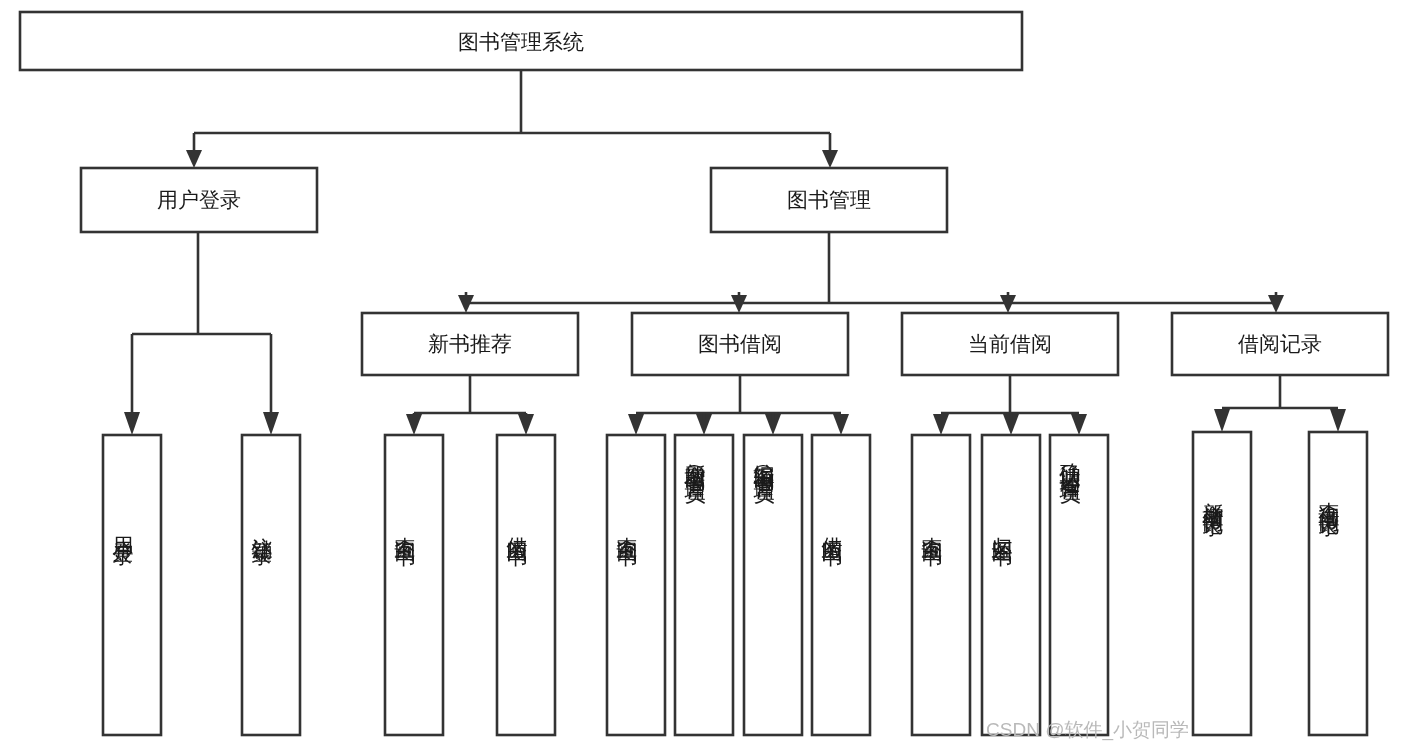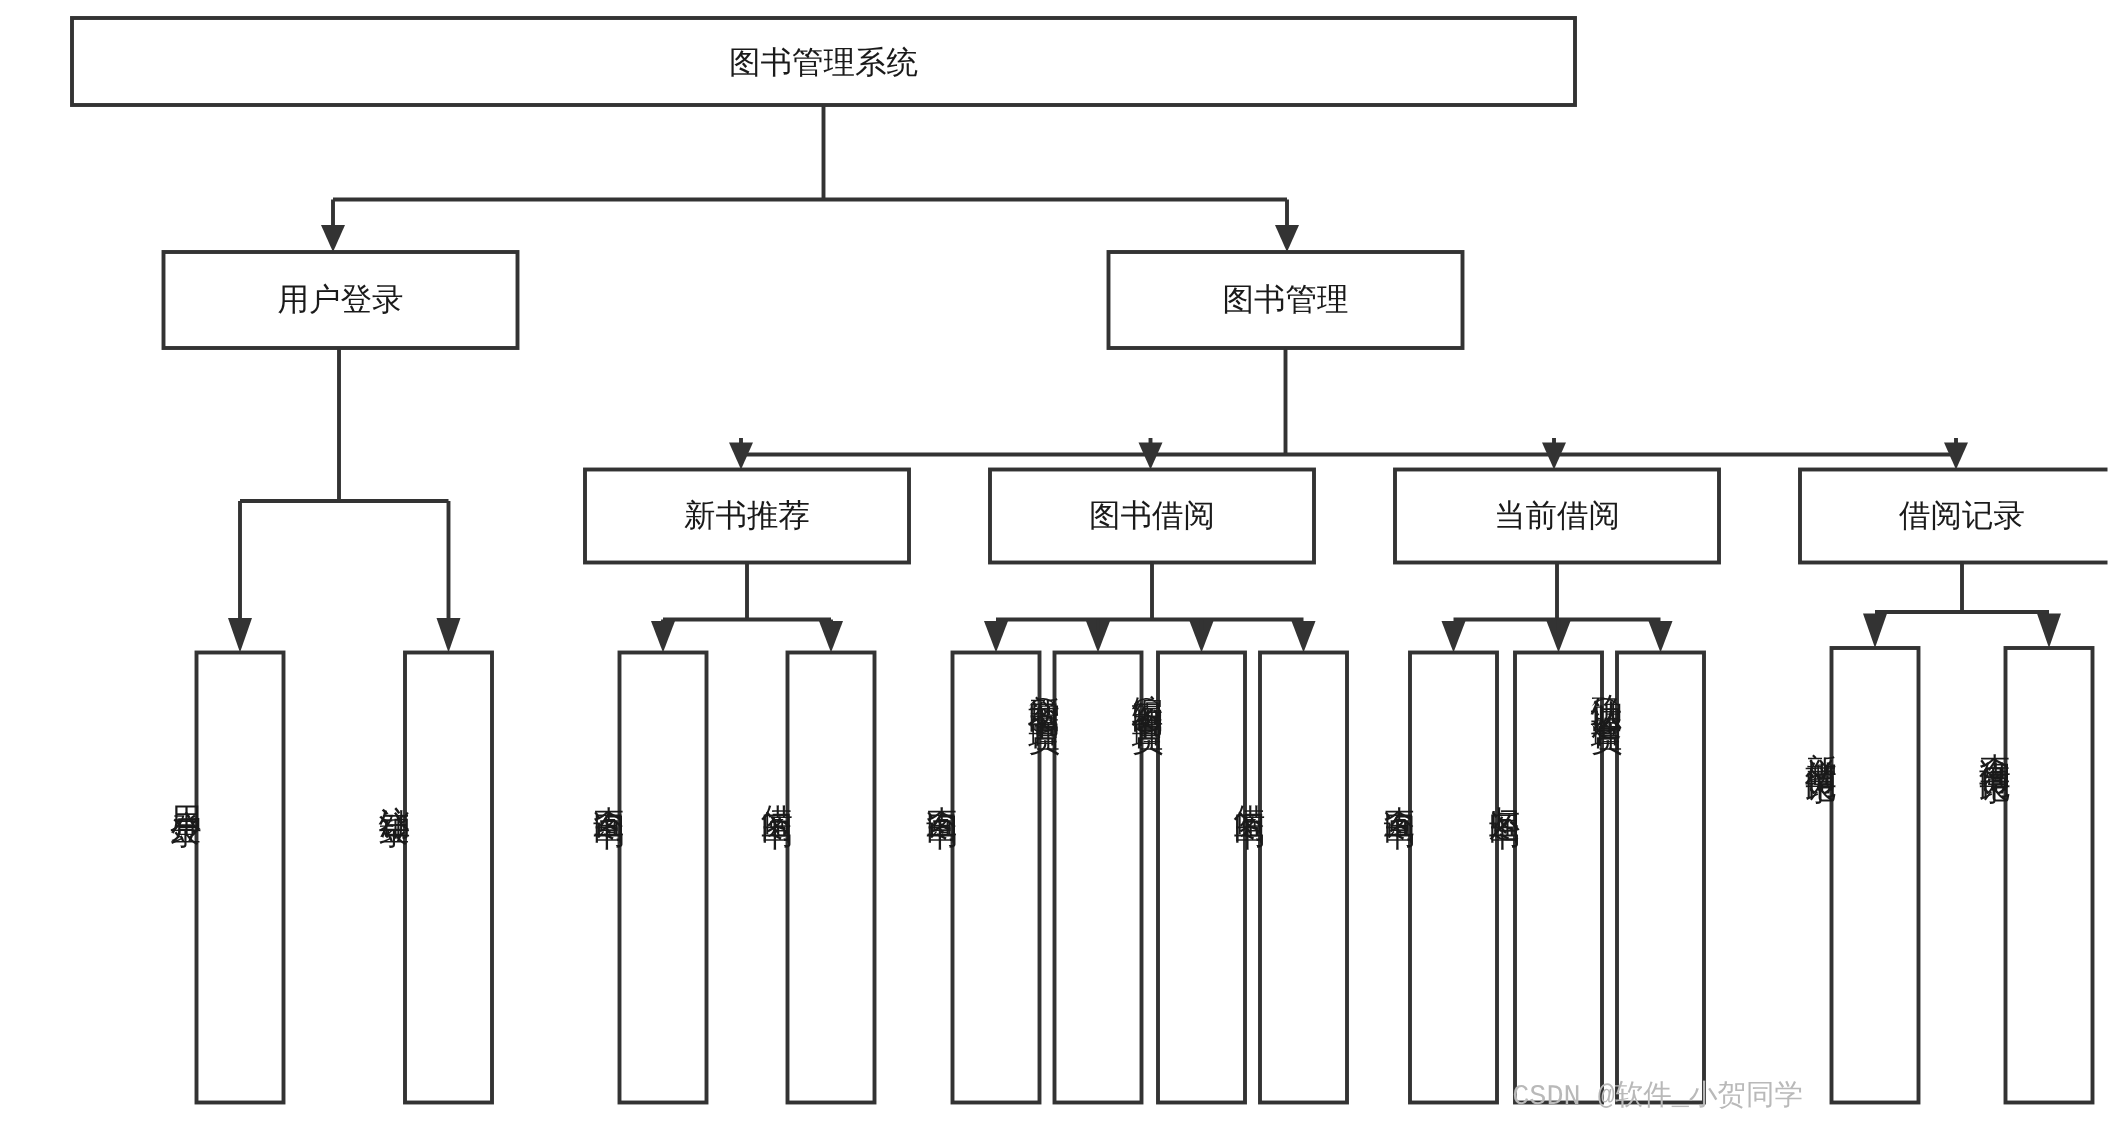--- a/index.html
+++ b/index.html
@@ -13,21 +13,20 @@
     font-family: "Liberation Sans", "DejaVu Sans", sans-serif;
     position: relative;
     overflow: hidden;
   }
   #diagram-root {
     position: absolute;
     left: 0;
     top: 0;
     width: 1197px;
     height: 747px;
-    padding-left: 28px;
   }
   .node-box {
     fill: #ffffff;
     stroke: #333333;
     stroke-width: 2.6;
   }
   .node-label {
     font-family: "Liberation Sans", "DejaVu Sans", sans-serif;
     fill: #1a1a1a;
     font-size: 21px;
@@ -51,23 +50,23 @@
     stroke: #333333;
     stroke-width: 2.6;
     fill: none;
   }
   .arrow-head {
     fill: #333333;
     stroke: none;
   }
   #watermark {
     position: absolute;
-    right: 23px;
+    right: 8px;
     bottom: 4px;
-    font-family: Liberation Mono, monospace;
+    font-family: Liberation Sans, sans-serif;
     font-size: 19px;
     color: #b9b9b9;
     white-space: nowrap;
     pointer-events: none;
   }
 </style>
 </head>
 <body>
 
 <div id="diagram-root">

